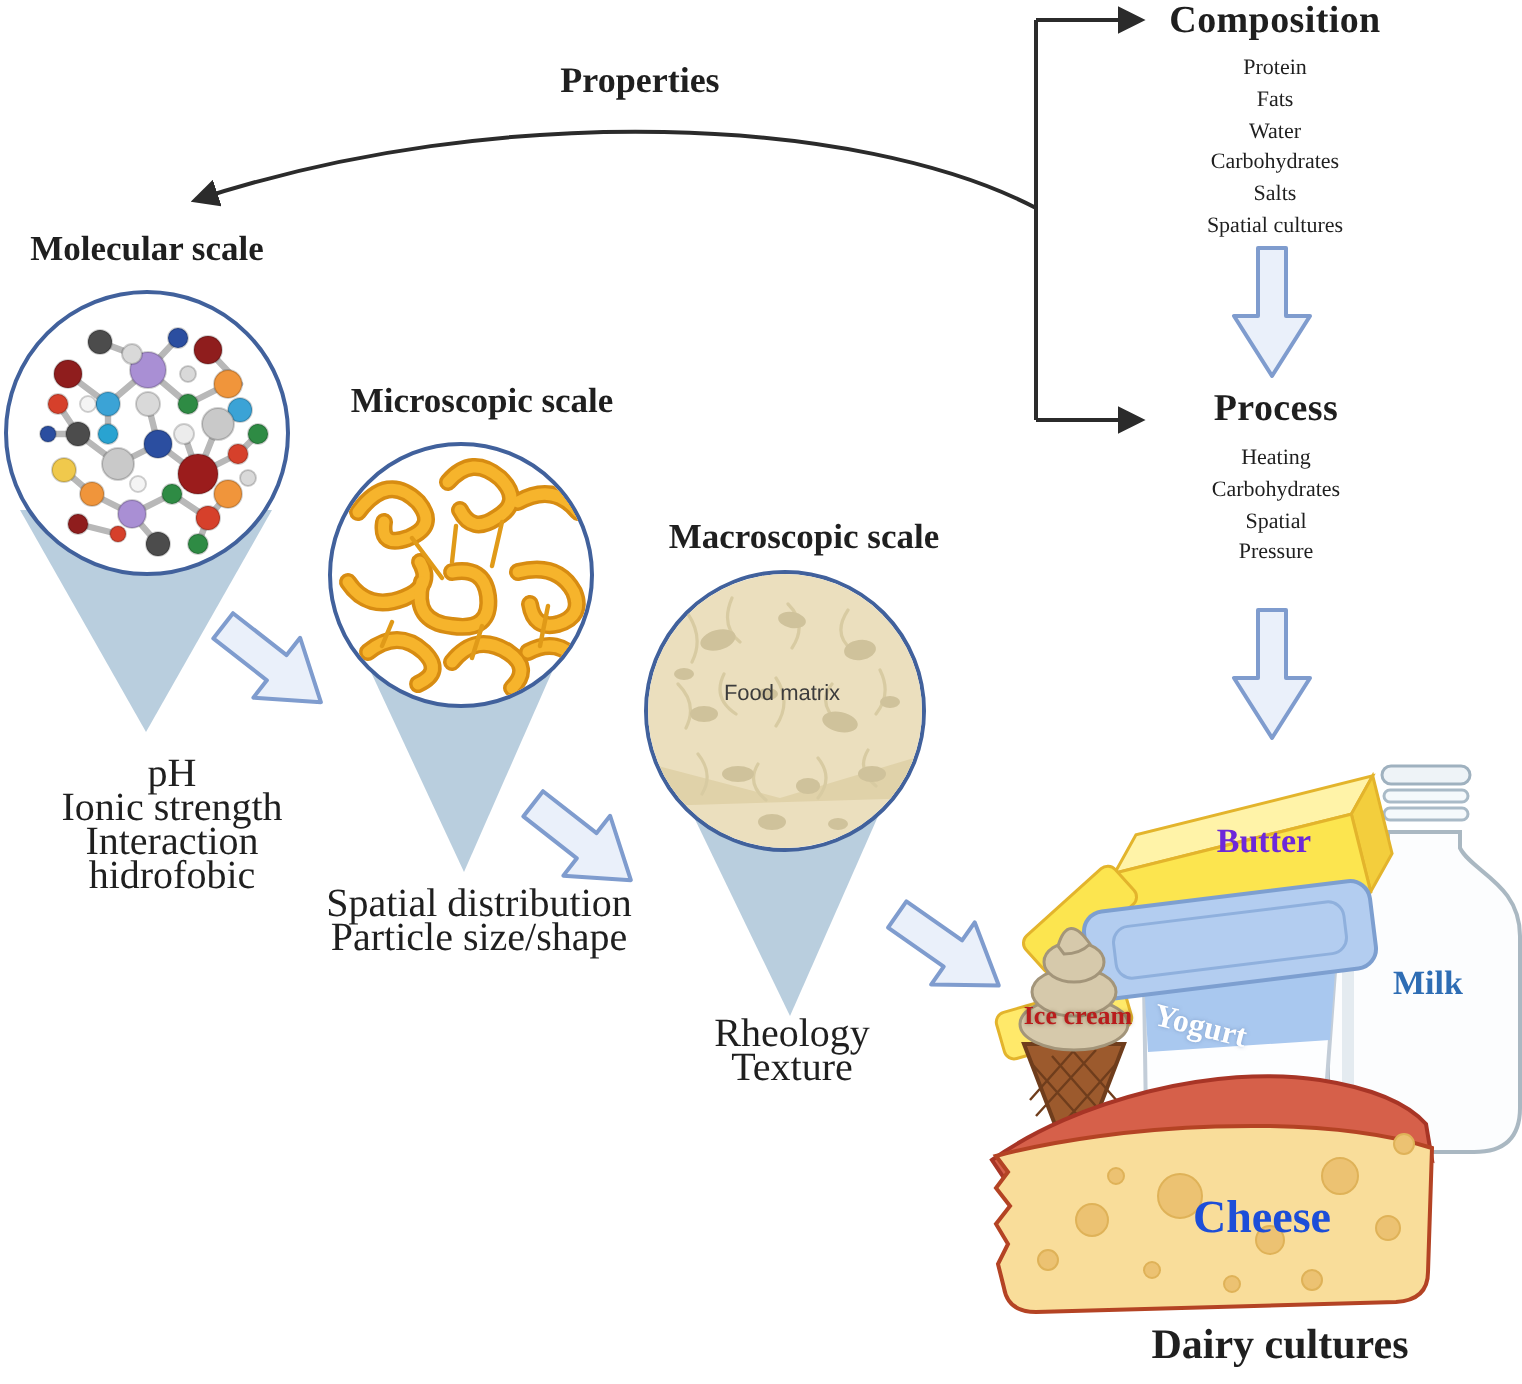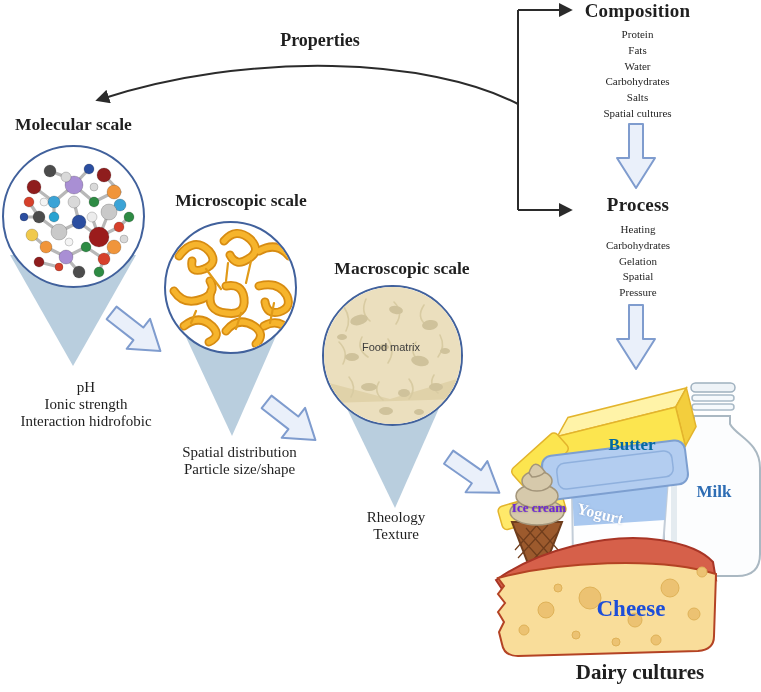--- a/index.html
+++ b/index.html
@@ -5,21 +5,21 @@
   html,body{margin:0;padding:0;background:#ffffff;}
   .page{
     position:relative;width:761px;height:692px;background:#ffffff;
     font-family:"Liberation Serif","DejaVu Serif",serif;color:#1f1f1f;overflow:hidden;
   }
   .abs{position:absolute;}
   .ctr{text-align:center;}
   .sec-title{font-weight:700;font-size:19px;letter-spacing:.2px;}
   .scale-title{font-weight:700;font-size:17.5px;white-space:nowrap;}
   .list{font-size:11px;line-height:15.8px;}
-  .factors{font-size:15px;line-height:17px;}
+  .factors{font-size:20px;line-height:17px;}
   svg{display:block;}
   .underlay{position:absolute;left:0;top:0;z-index:0;}
   .circle{
     position:absolute;border-radius:50%;border:2px solid #41619c;background:#fff;
     overflow:hidden;z-index:2;box-sizing:border-box;
   }
   .overlay{position:absolute;left:0;top:0;z-index:3;pointer-events:none;}
   .dairy-svg{position:absolute;left:488px;top:372px;z-index:4;}
   .prod-label{position:absolute;z-index:5;font-weight:700;text-align:center;}
   #properties-label{left:260px;top:30px;width:120px;font-weight:700;font-size:18px;z-index:2;}
@@ -29,25 +29,25 @@
   #microscopic-title{left:158px;top:190px;width:166px;z-index:2;}
   #macroscopic-title{left:318px;top:258px;width:168px;z-index:2;}
   #molecular-circle{left:2px;top:145px;width:143px;height:143px;}
   #microscopic-circle{left:164px;top:221px;width:133px;height:133px;}
   #macroscopic-circle{left:322px;top:285px;width:141px;height:141px;}
   #food-matrix-label{left:336px;top:341px;width:110px;z-index:3;
     font-family:"Liberation Sans","DejaVu Sans",sans-serif;font-size:11px;color:#3c3c3c;text-align:center;}
   #molecular-factors{left:0;top:379px;width:172px;z-index:2;}
   #microscopic-factors{left:147px;top:444px;width:185px;z-index:2;}
   #macroscopic-factors{left:330px;top:509px;width:132px;z-index:2;}
-  #butter-label{left:595px;top:411px;width:74px;font-size:17px;color:#0369a1;margin-top:24px;}
+  #butter-label{left:595px;top:411px;width:74px;font-size:17px;color:#6d28d9;}
   #milk-label{left:687px;top:482px;width:54px;font-size:17px;color:#2e6db4;}
   #yogurt-label{left:563px;top:505px;width:74px;font-size:16px;color:#ffffff;
     transform:rotate(14deg);text-shadow:0 0 2px rgba(90,120,170,.5);}
-  #icecream-label{left:511px;top:501px;width:56px;font-size:13px;line-height:1.12;color:#6d28d9;
+  #icecream-label{left:511px;top:501px;width:56px;font-size:13px;line-height:1.12;color:#b91c1c;
     text-shadow:0 0 2px rgba(90,70,40,.6);}
   #cheese-label{left:575px;top:596px;width:112px;font-size:23px;color:#1d4ed8;}
   #dairy-title{left:540px;top:660px;width:200px;font-weight:700;font-size:21px;z-index:5;}
 </style>
 </head>
 <body>
 
 <div class="page">
 
   <svg class="underlay" width="761" height="692" viewBox="0 0 761 692">
@@ -68,21 +68,20 @@
       <div>Salts</div>
       <div>Spatial cultures</div>
     </div>
   </div>
 
   <div class="abs ctr" id="process-block">
     <div class="sec-title">Process</div>
     <div class="list" style="margin-top:6px;">
       <div>Heating</div>
       <div>Carbohydrates</div>
-      <div>Gelation</div>
       <div>Spatial</div>
       <div>Pressure</div>
     </div>
   </div>
 
   <div class="abs ctr scale-title" id="molecular-title">Molecular scale</div>
   <div class="abs ctr scale-title" id="microscopic-title">Microscopic scale</div>
   <div class="abs ctr scale-title" id="macroscopic-title">Macroscopic scale</div>
 
   <div class="circle" id="molecular-circle">

